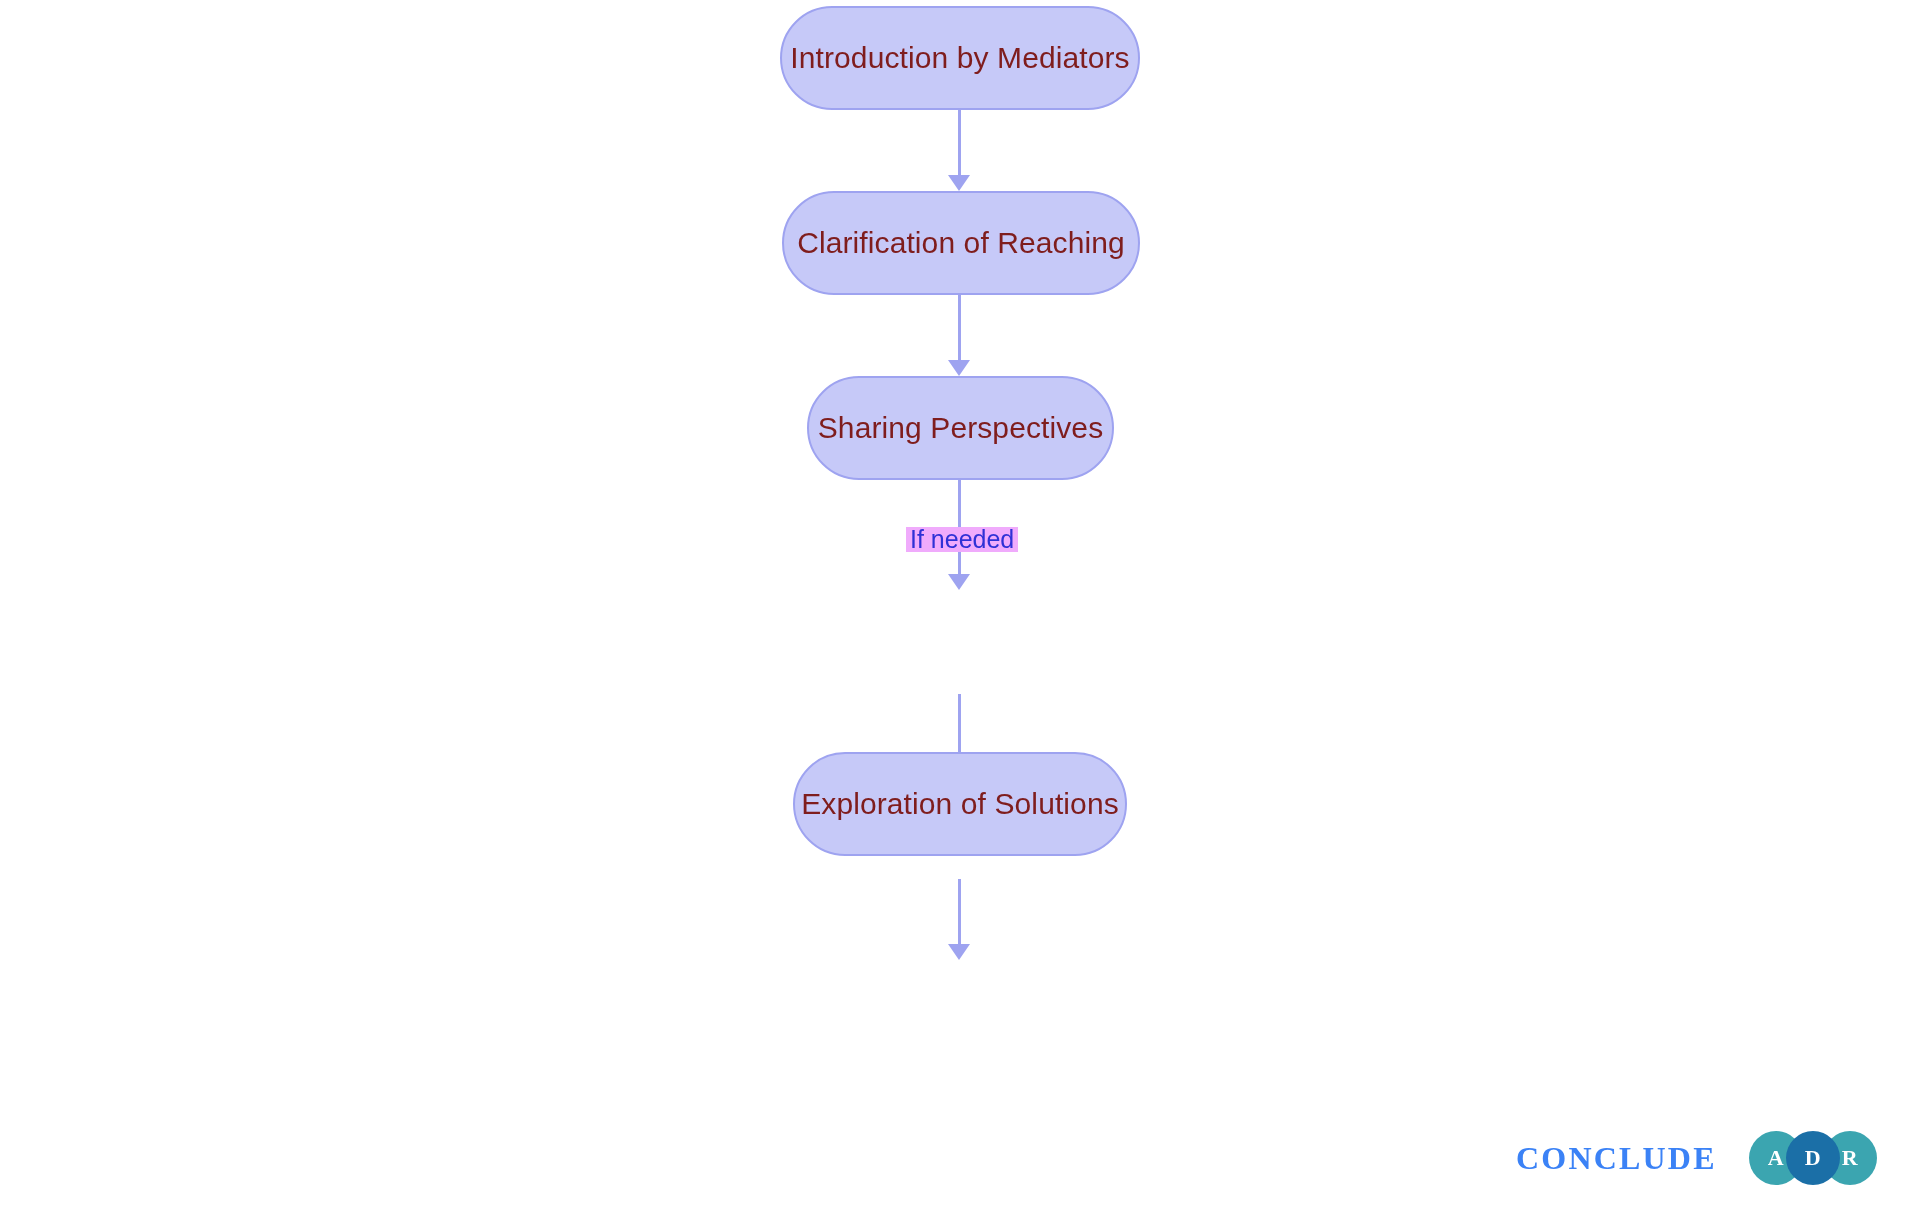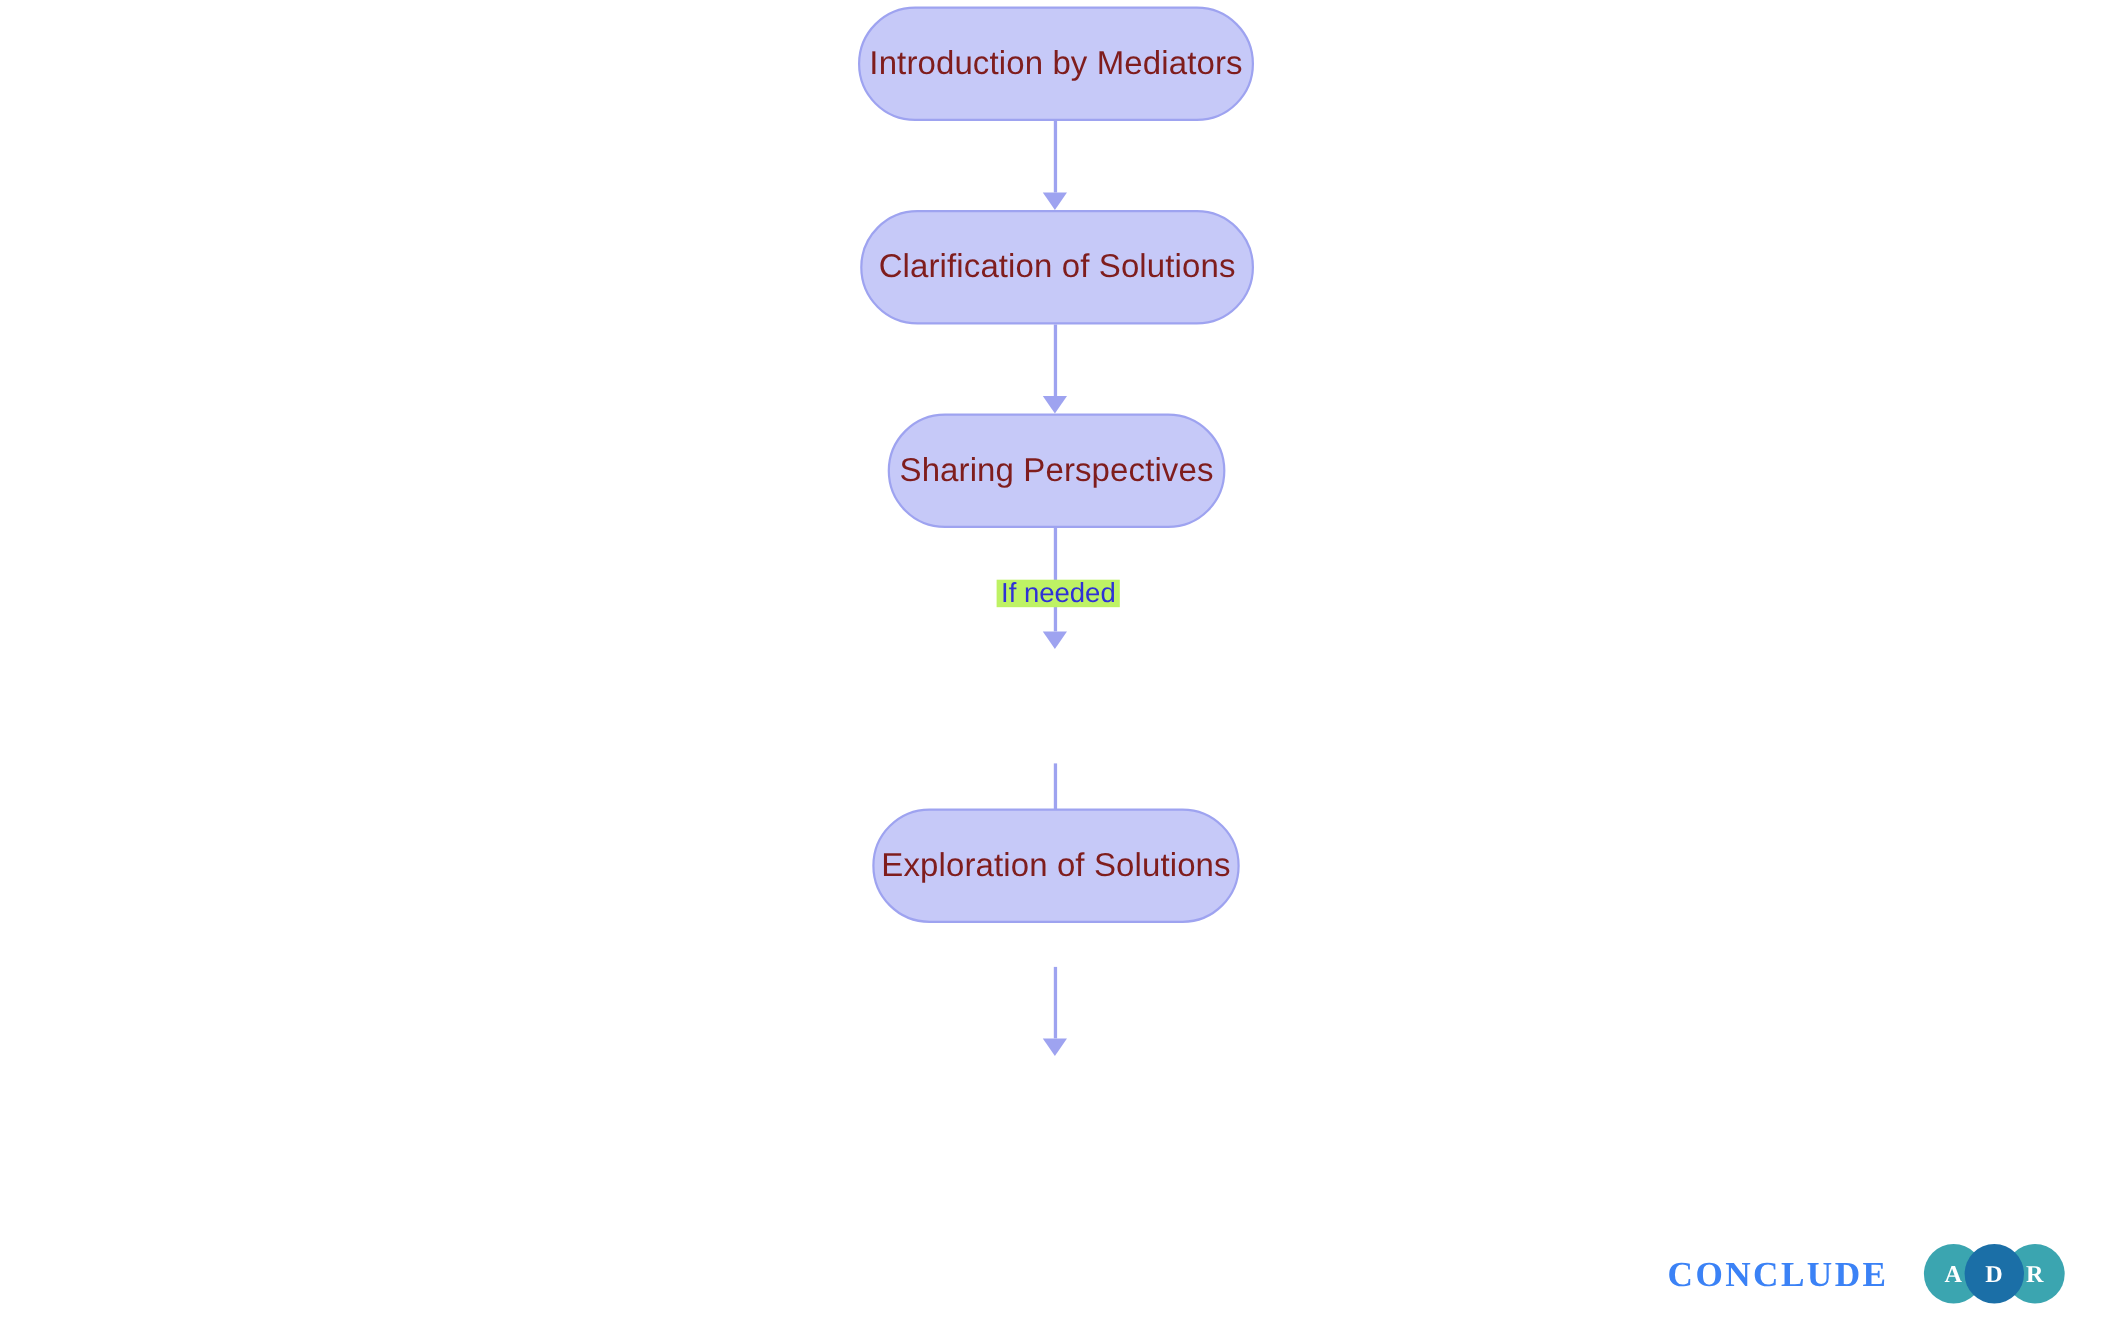--- a/index.html
+++ b/index.html
@@ -58,21 +58,21 @@
     border-left: 11px solid transparent;
     border-right: 11px solid transparent;
     border-top: 16px solid #9ea3f0;
   }
   .edge-label {
     position: absolute;
     color: #2f31d6;
     font-family: "Liberation Sans", sans-serif;
     font-size: 25px;
     white-space: nowrap;
-    background: #bef264;
+    background: #f0abfc;
     padding: 0 4px;
     line-height: 1;
   }
 
   
   #logo {
     position: absolute;
     left: 1516px;
     top: 1128px;
     display: flex;
@@ -138,26 +138,26 @@
     <div class="edge-head" style="left:948px; top:759px;"></div>
   </div>
 
   <div class="edge">
     <div class="edge-line" style="left:958px; top:879px; height:65px;"></div>
     <div class="edge-head" style="left:948px; top:944px;"></div>
   </div>
 
   <div class="flow-node" style="left:780px; top:6px; width:360px; height:104px;">Introduction by Mediators</div>
 
-  <div class="flow-node" style="left:782px; top:191px; width:358px; height:104px;">Clarification of Solutions</div>
+  <div class="flow-node" style="left:782px; top:191px; width:358px; height:104px;">Clarification of Reaching</div>
 
   <div class="flow-node" style="left:807px; top:376px; width:307px; height:104px;">Sharing Perspectives</div>
 
 
-  <div class="flow-node" style="left:793px; top:735px; width:334px; height:104px;">Exploration of Solutions</div>
+  <div class="flow-node" style="left:793px; top:752px; width:334px; height:104px;">Exploration of Solutions</div>
 
 
   <div id="logo">
     <div id="logo-wordmark">CONCLUDE</div>
     <div class="logo-circles">
       <div id="logo-circle-a" class="logo-circle">A</div>
       <div id="logo-circle-r" class="logo-circle">R</div>
       <div id="logo-circle-d" class="logo-circle">D</div>
     </div>
   </div>

